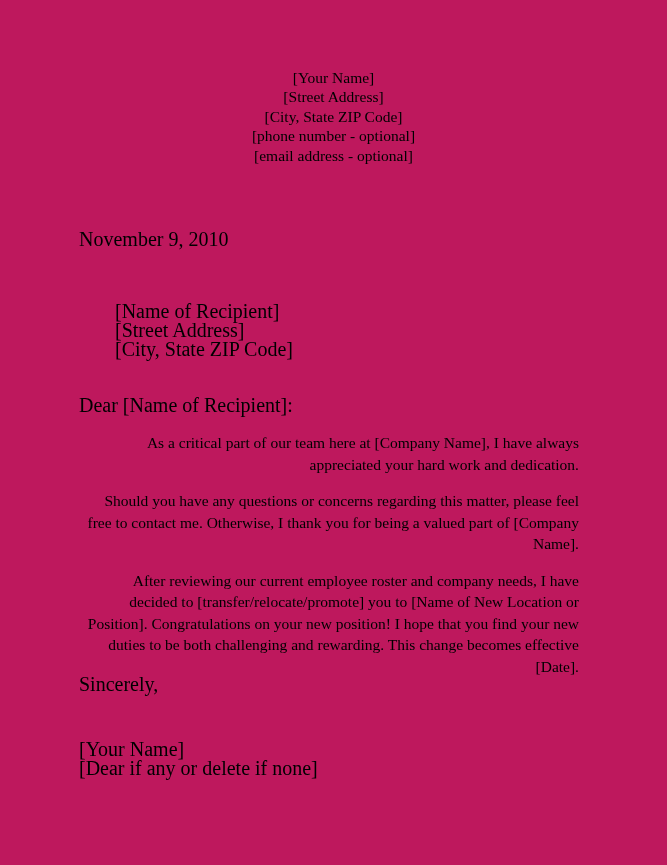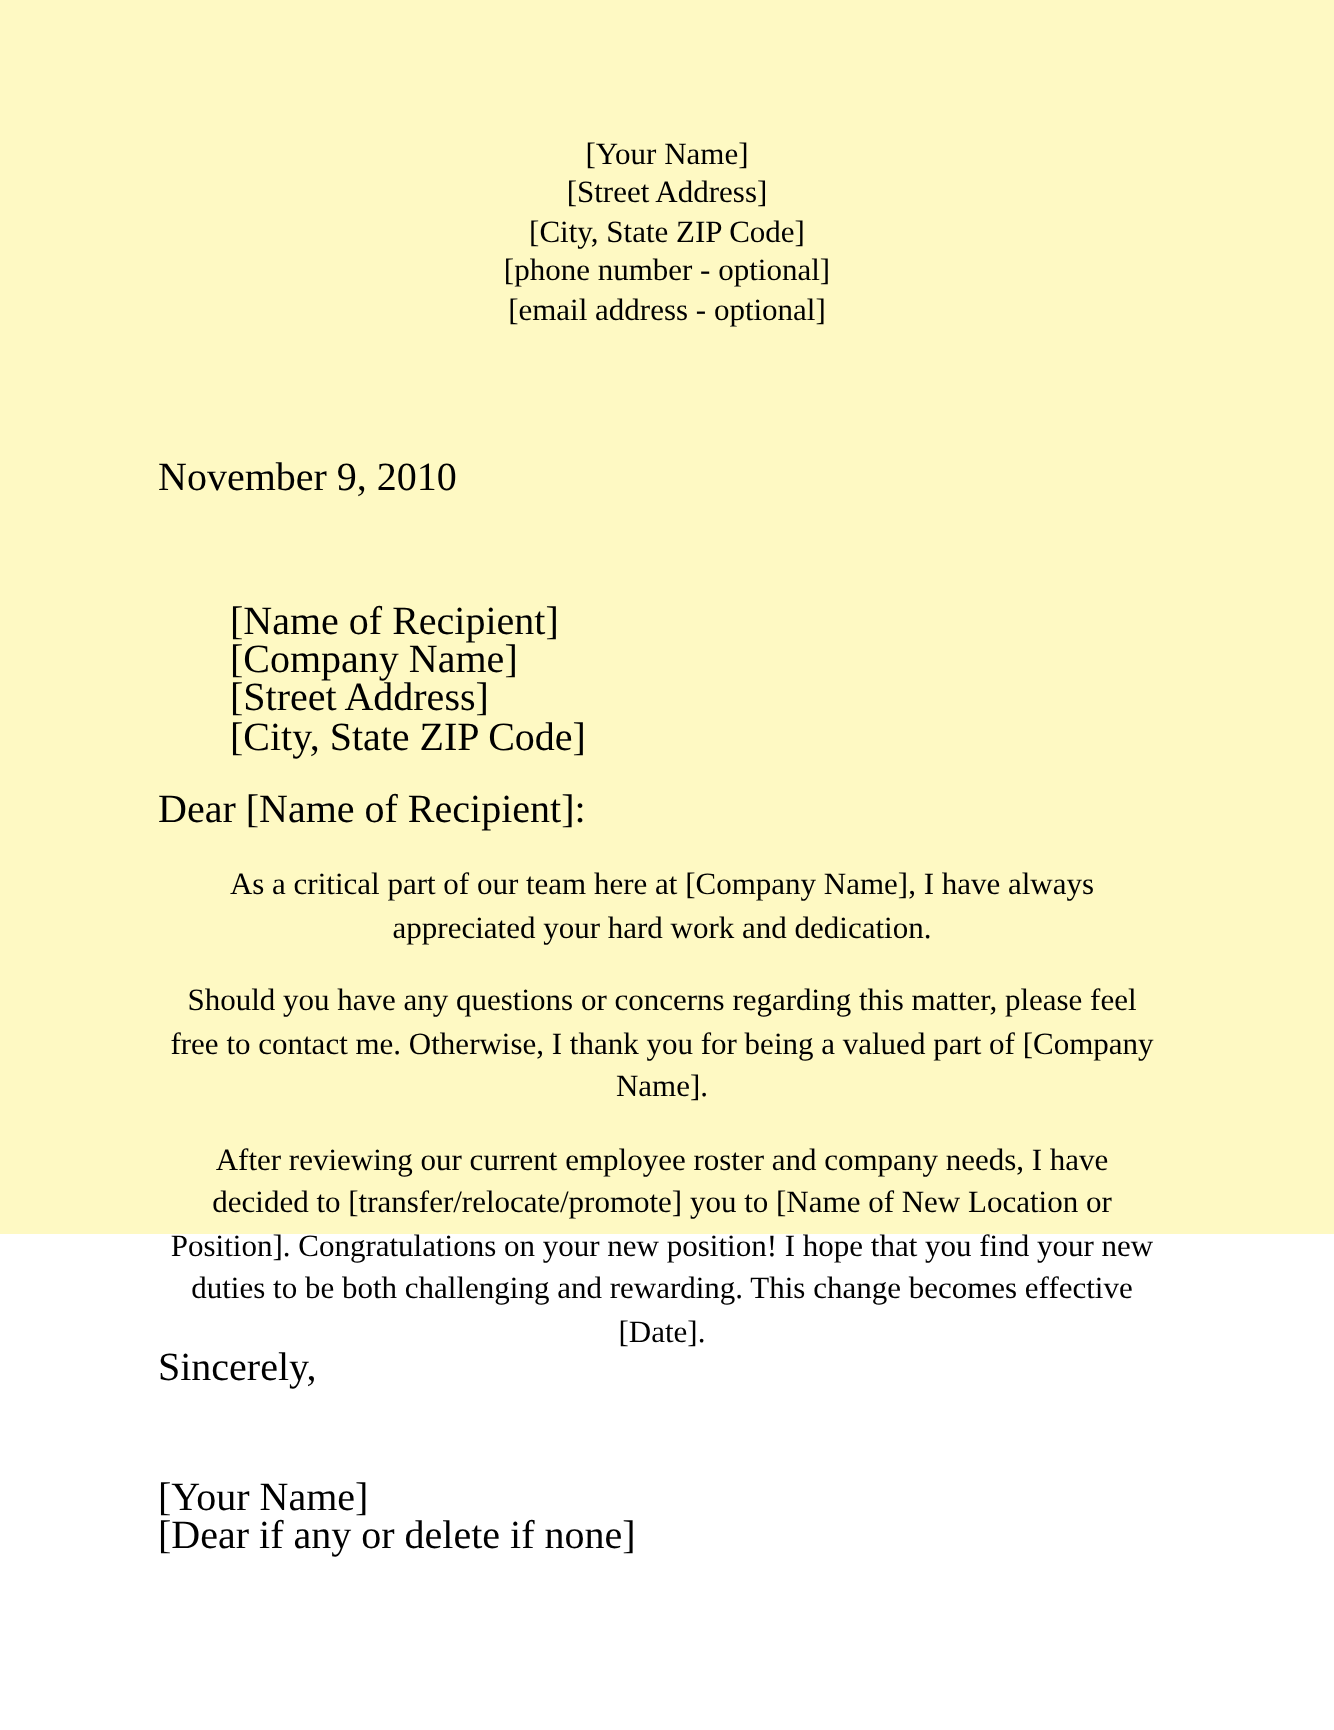--- a/index.html
+++ b/index.html
@@ -12,22 +12,22 @@
     width: 667px;
     height: 865px;
     overflow: hidden;
     font-family: "Liberation Serif", "DejaVu Serif", serif;
     color: #000000;
   }
 
   .page {
     position: relative;
     width: 667px;
-    height: 617px;
-    background: #fef9c3;
+    height: 865px;
+    background: #be185d;
     box-sizing: border-box;
   }
 
   .line {
     font-size: 20px;
     line-height: 19.2px;
     white-space: pre-wrap;
   }
 
   
@@ -69,21 +69,21 @@
     position: absolute;
     left: 79px;
     top: 432px;
     width: 500px;
   }
 
   .para {
     font-size: 15.5px;
     line-height: 21.5px;
     margin: 0 0 15px 4px;
-    text-align: center;
+    text-align: right;
   }
   .para:last-child {
     margin-bottom: 0;
   }
 
   .closing-block {
     position: absolute;
     left: 79px;
     top: 675px;
     width: 497px;
@@ -110,21 +110,20 @@
       <div class="line">[phone number - optional]</div>
       <div class="line">[email address - optional]</div>
     </div>
 
     <div class="date-block">
       <div class="line">November 9, 2010</div>
     </div>
 
     <div class="recipient-block">
       <div class="line">[Name of Recipient]</div>
-      <div class="line">[Company Name]</div>
       <div class="line">[Street Address]</div>
       <div class="line">[City, State ZIP Code]</div>
     </div>
 
     <div class="salutation-block">
       <div class="line">Dear [Name of Recipient]:</div>
     </div>
 
     <div class="body-block">
       <p class="para">As a critical part of our team here at [Company Name], I have always appreciated your hard work and dedication.</p>

